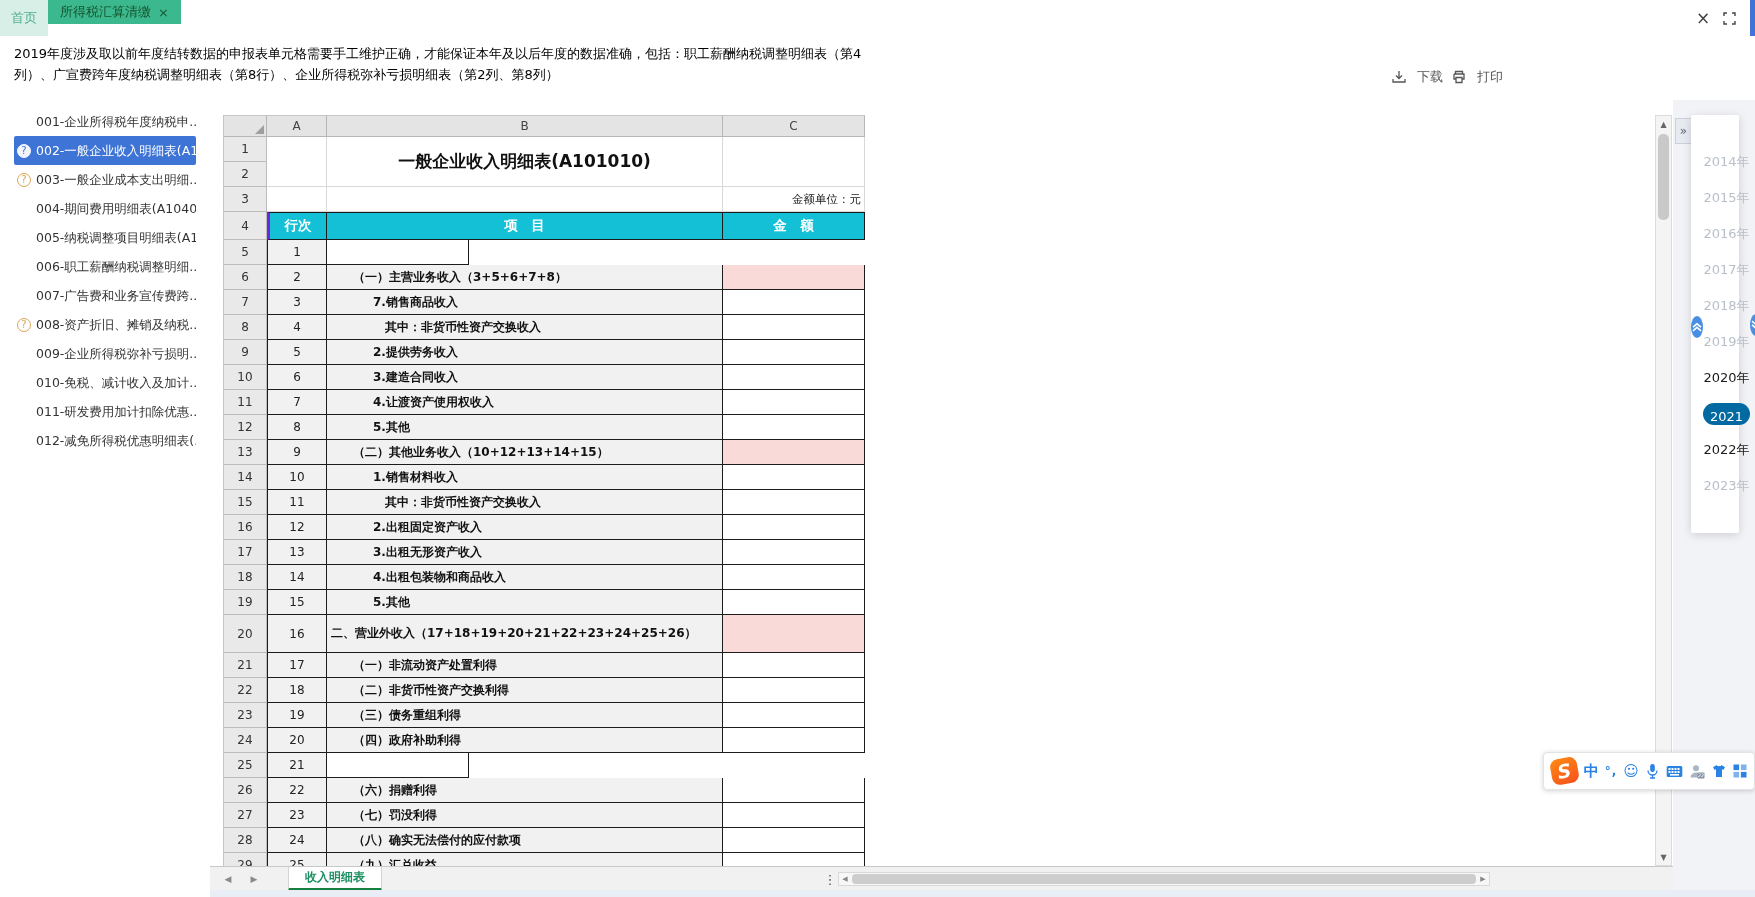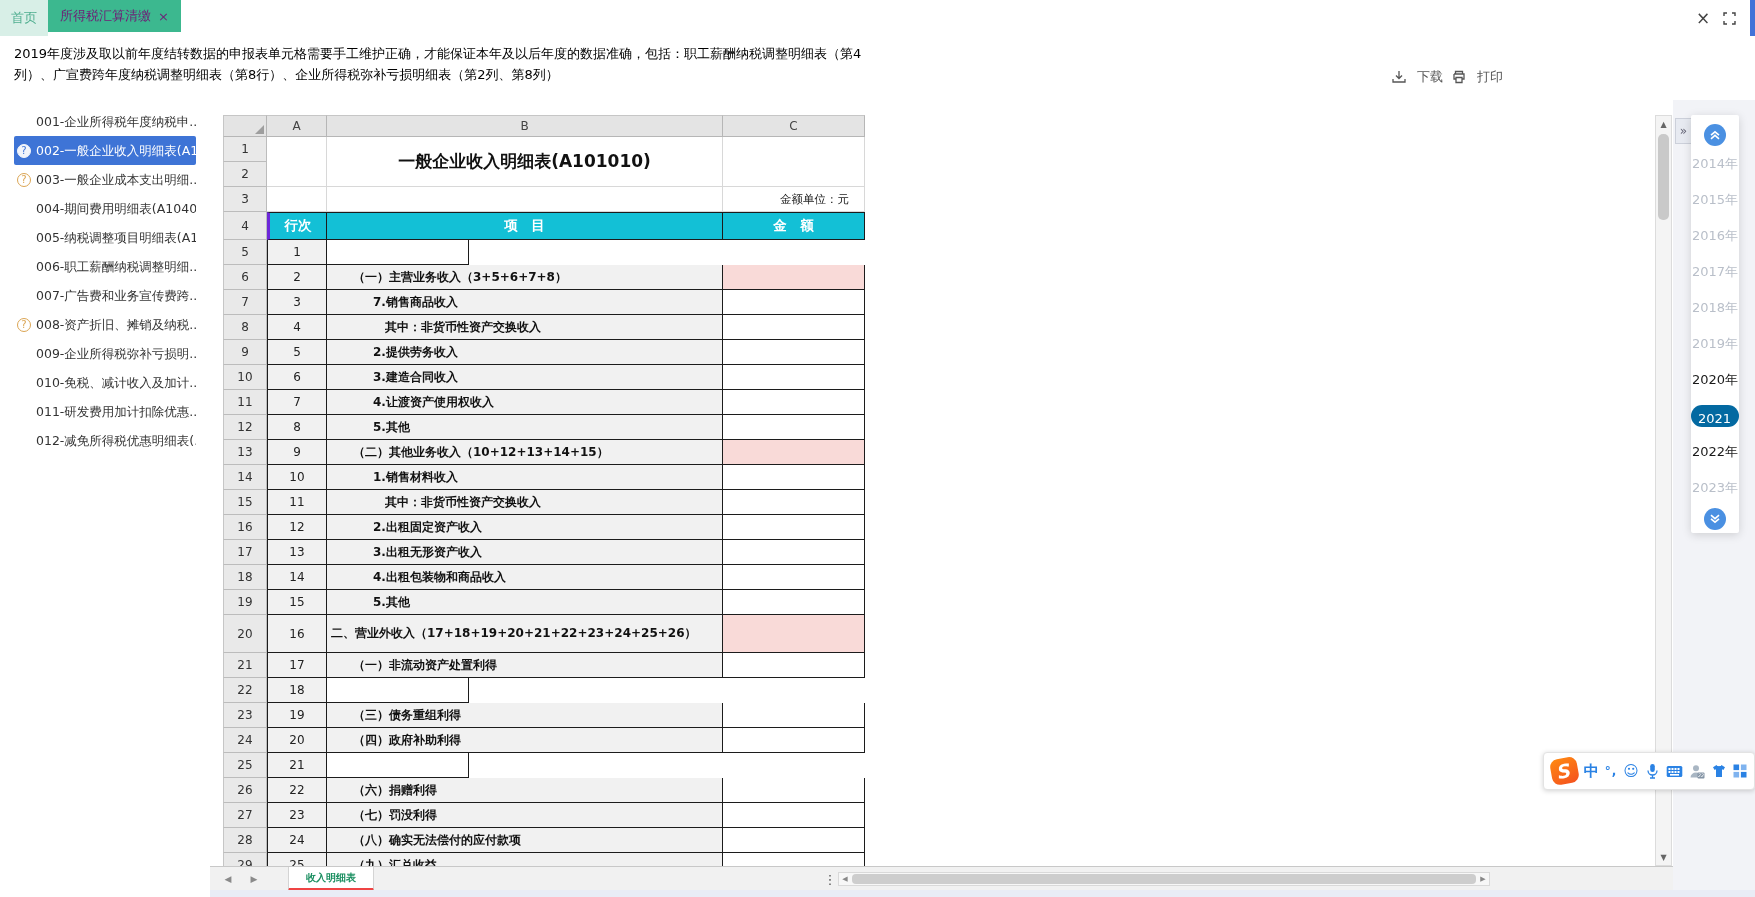--- a/index.html
+++ b/index.html
@@ -4,22 +4,22 @@
 <style>
   * { margin:0; padding:0; box-sizing:border-box; }
   html,body { width:1755px; height:897px; overflow:hidden; background:#fff;
     font-family:"DejaVu Sans","Liberation Sans",sans-serif; }
   body { position:relative; }
 
   
   .topbar { position:absolute; left:0; top:0; width:1755px; height:36px; background:#fff; }
   .tab-home { position:absolute; left:0; top:0; width:48px; height:36px; background:#d8efe7;
     color:#4fae8f; font-size:13px; display:flex; align-items:center; justify-content:center; cursor:pointer; }
-  .tab-active { position:absolute; left:48px; top:0; width:133px; height:32px; background:#3cb88f;
-    color:#701a75; font-size:13px; display:flex; align-items:center; justify-content:center; gap:7px; cursor:pointer; }
+  .tab-active { position:absolute; left:48px; top:0; width:133px; height:24px; background:#3cb88f;
+    color:#14532d; font-size:13px; display:flex; align-items:center; justify-content:center; gap:7px; cursor:pointer; }
   .tab-x { font-size:13px; opacity:.95; }
   .win-close { position:absolute; right:40px; top:0; width:24px; height:36px; display:flex;
     align-items:center; justify-content:center; color:#444; font-size:17px; cursor:pointer; }
   .win-max { position:absolute; right:14px; top:0; width:24px; height:36px; display:flex;
     align-items:center; justify-content:center; cursor:pointer; }
   .blue-edge { position:absolute; right:0; top:0; width:5px; height:36px; background:#4272d8; }
 
   
   .notice { position:absolute; left:14px; top:43px; width:1345px; color:#000000;
     font-size:13px; line-height:21px; }
@@ -53,21 +53,21 @@
     border-left:9px solid transparent; border-bottom:9px solid #9e9e9e; }
   .w-rn{width:44px;} .w-a{width:60px;} .w-b{width:396px;} .w-c{width:142px;}
   
   .rn { width:44px; background:#e9e9e9; border-right:1px solid #bcbcbc; border-bottom:1px solid #bcbcbc;
     border-left:1px solid #c6c6c6; color:#333; font-size:12px; display:flex; align-items:center; justify-content:center; }
   
   .lt { border-right:1px solid #d8d8d8; border-bottom:1px solid #d8d8d8; background:#fff; }
   .numcol2 { display:flex; flex-direction:column; width:44px; }
   .numcol2 .rn { width:44px; flex:1; }
   .title-cell { font-size:17px; font-weight:bold; color:#111; display:flex; align-items:center; justify-content:center; }
-  .unit-cell { font-size:11.5px; color:#222; display:flex; align-items:center; justify-content:flex-end; padding-right:15px; }
+  .unit-cell { font-size:11.5px; color:#222; display:flex; align-items:center; justify-content:flex-end; padding-right:3px; }
   
   .hrow .hc { height:28px; background:#13c0d6; color:#fff; font-weight:bold; font-size:13.5px;
     border-right:1px solid #1c1c1c; border-bottom:1px solid #1c1c1c; border-top:1px solid #1c1c1c;
     display:flex; align-items:center; justify-content:center; }
   .hrow .first { border-left:3px solid #6d28d9; }
   
   .srow { display:flex; height:25px; }
   .srow.tall { height:38px; }
   .srow .ca { width:60px; background:#f1f1f1; border-left:1px solid #1c1c1c; border-right:1px solid #1c1c1c;
     border-bottom:1px solid #1c1c1c; color:#222; font-size:12px; display:flex; align-items:center; justify-content:center; }
@@ -83,39 +83,39 @@
   .vs-btn { position:absolute; left:0; width:15px; height:16px; color:#666; font-size:8px;
     display:flex; align-items:center; justify-content:center; cursor:pointer; }
   .vs-up{top:0;} .vs-dn{bottom:0;}
   .vs-thumb { position:absolute; left:2px; top:18px; width:11px; height:86px; background:#c9c9c9; border-radius:5px; cursor:pointer; }
 
   
   .right-zone { position:absolute; left:1673px; top:100px; width:82px; height:797px; background:#f2f3f7; }
   .expand-btn { position:absolute; left:1675px; top:118px; width:17px; height:26px; background:#e7eaf1;
     border:1px solid #ccd0da; color:#667; font-size:12px; display:flex; align-items:center; justify-content:center; cursor:pointer; }
   .year-panel { position:absolute; left:1691px; top:115px; width:48px; height:418px; background:#fff;
-    box-shadow:0 2px 10px rgba(0,0,0,.15); border-radius:2px; display:flex; flex-direction:column; align-items:center;justify-content:center; }
+    box-shadow:0 2px 10px rgba(0,0,0,.15); border-radius:2px; display:flex; flex-direction:row; align-items:center; }
   .chev-btn { width:22px; height:22px; border-radius:50%; background:#4a90e2; display:flex;
     align-items:center; justify-content:center; cursor:pointer; }
   .chev-top{ margin-top:6px; } .chev-bot{ margin-top:2px; }
   .years { display:flex; flex-direction:column; align-items:center; width:100%; }
   .year { height:36px; line-height:36px; font-size:13px; color:#1a1a1a; cursor:pointer; }
   .year.dim { color:#b9bfc9; }
   .year.selected { background:#0369a1; color:#fff; height:22px; line-height:22px;
     padding:3px 7px; border-radius:11px; margin:7px 0; }
 
   
   .sheetbar { position:absolute; left:210px; top:866px; width:1463px; height:24px; background:#f1f1f1;
     border-top:1px solid #c8c8c8; }
   .nav-arrow { position:absolute; top:0; height:24px; width:20px; color:#8a8a8a; font-size:9px;
     display:flex; align-items:center; justify-content:center; cursor:pointer; }
   .na-prev{left:8px;} .na-next{left:34px;}
-  .sheettab { position:absolute; left:78px; top:0; width:86px; height:24px; background:#fff;
-    border-left:1px solid #d4d4d4; border-right:1px solid #d4d4d4; border-bottom:3px solid #ef4444;
-    color:#1b8f61; font-weight:bold; font-size:10px; display:flex; align-items:center; justify-content:center; cursor:pointer; }
+  .sheettab { position:absolute; left:78px; top:0; width:94px; height:24px; background:#fff;
+    border-left:1px solid #d4d4d4; border-right:1px solid #d4d4d4; border-bottom:3px solid #15803d;
+    color:#1b8f61; font-weight:bold; font-size:12px; display:flex; align-items:center; justify-content:center; cursor:pointer; }
   .more-btn { position:absolute; left:612px; top:0; height:24px; width:16px; color:#555; font-size:13px;
     display:flex; align-items:center; justify-content:center; cursor:pointer; }
   .hscroll { position:absolute; left:628px; top:5px; width:652px; height:14px; background:#f7f7f7;
     border:1px solid #d9d9d9; }
   .hs-btn { position:absolute; top:0; height:12px; width:12px; color:#888; font-size:7px;
     display:flex; align-items:center; justify-content:center; cursor:pointer; }
   .hs-l{left:0;} .hs-r{right:0;}
   .hs-thumb { position:absolute; left:13px; top:1px; width:624px; height:10px; background:#cdcdcd; border-radius:4px; cursor:pointer; }
   .bottom-strip { position:absolute; left:210px; top:890px; width:1545px; height:7px; background:#e9edf6; }
 
@@ -315,20 +315,21 @@
       </div>
       <div class="srow">
         <div class="rn">21</div>
         <div class="ca">17</div>
         <div class="cb ind1">（一）非流动资产处置利得</div>
         <div class="cc"></div>
       </div>
       <div class="srow">
         <div class="rn">22</div>
         <div class="ca">18</div>
+        <div class="cb ind1">（二）非货币性资产交换利得</div>
         <div class="cc"></div>
       </div>
       <div class="srow">
         <div class="rn">23</div>
         <div class="ca">19</div>
         <div class="cb ind1">（三）债务重组利得</div>
         <div class="cc"></div>
       </div>
       <div class="srow">
         <div class="rn">24</div>

